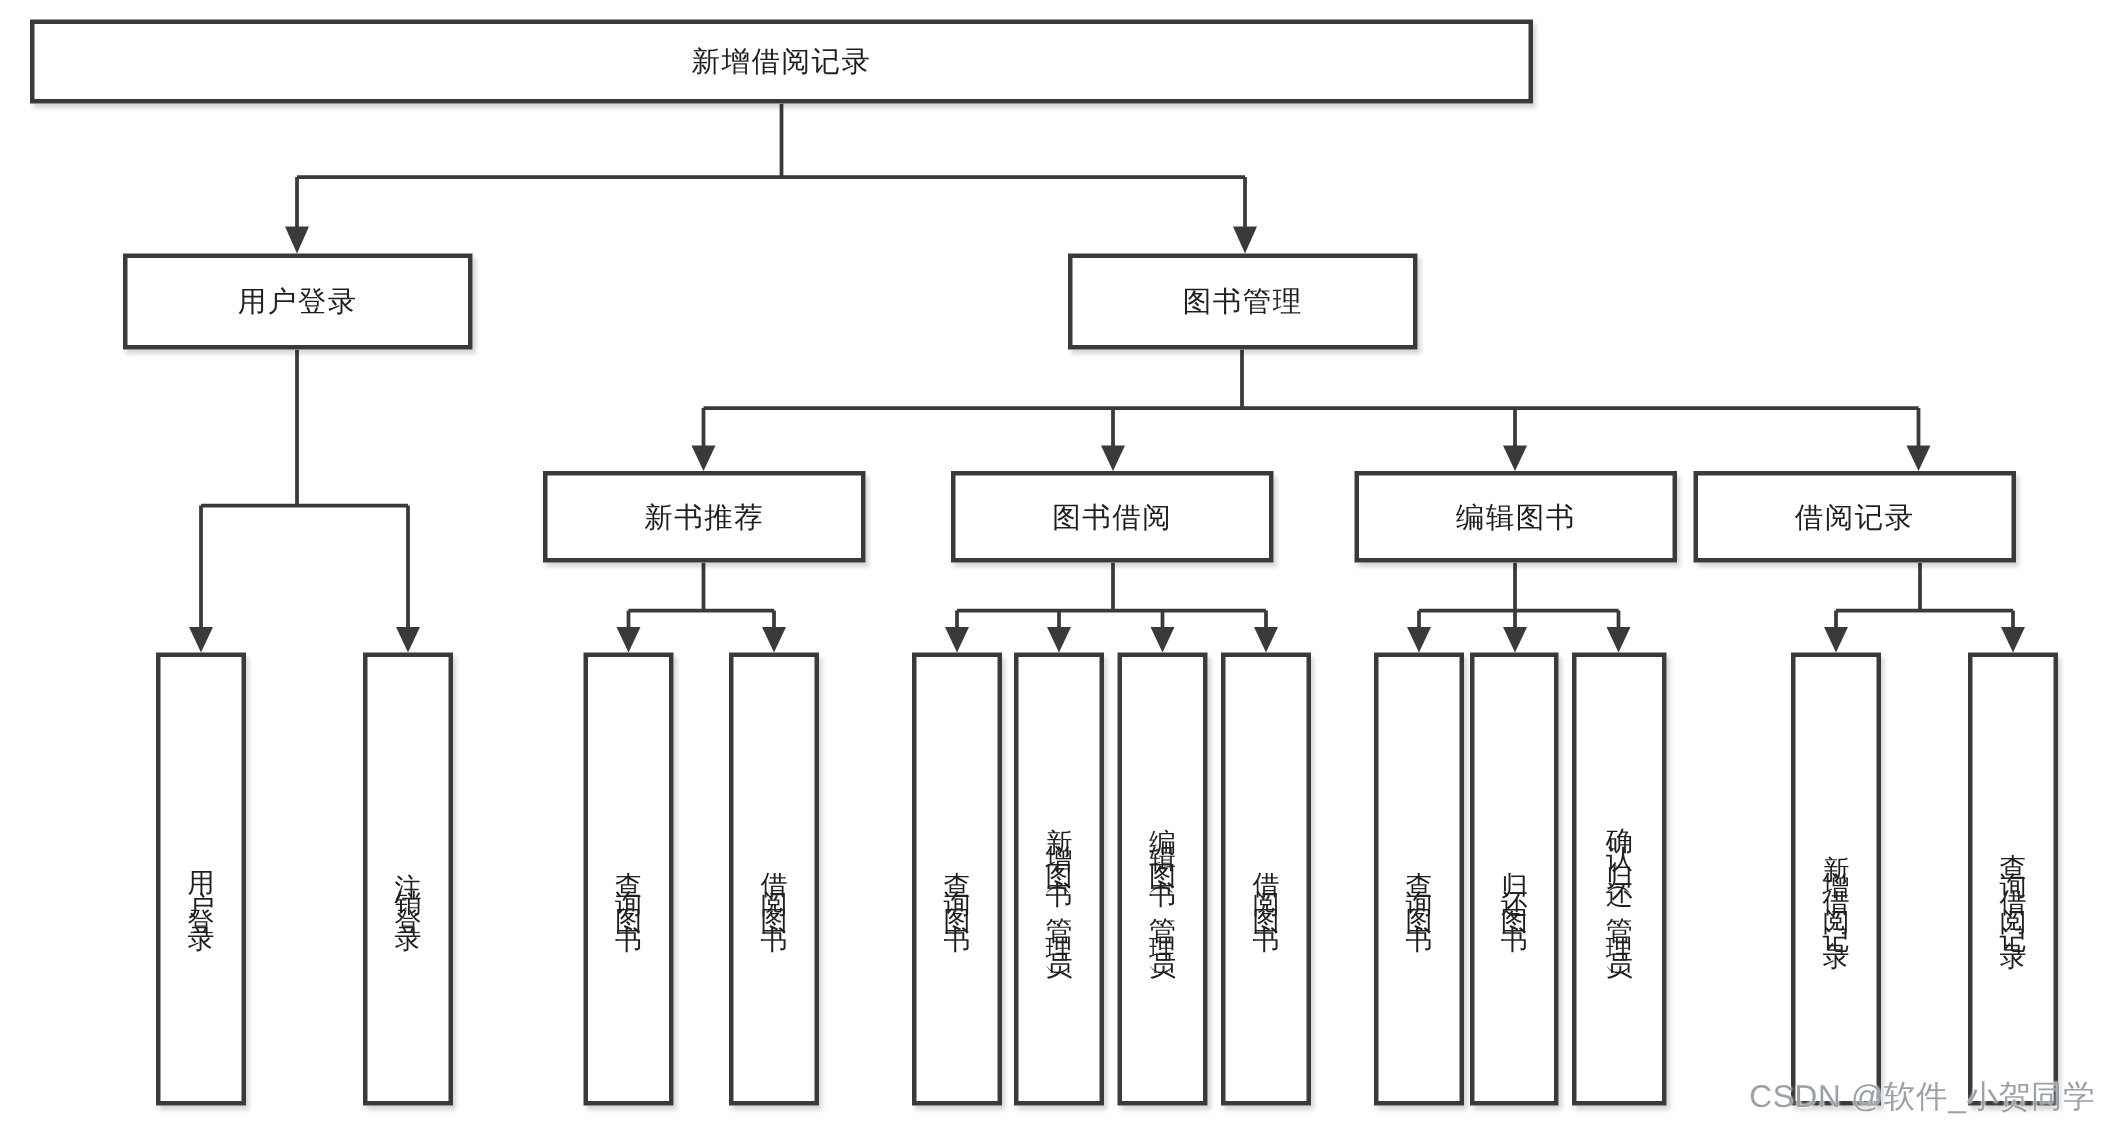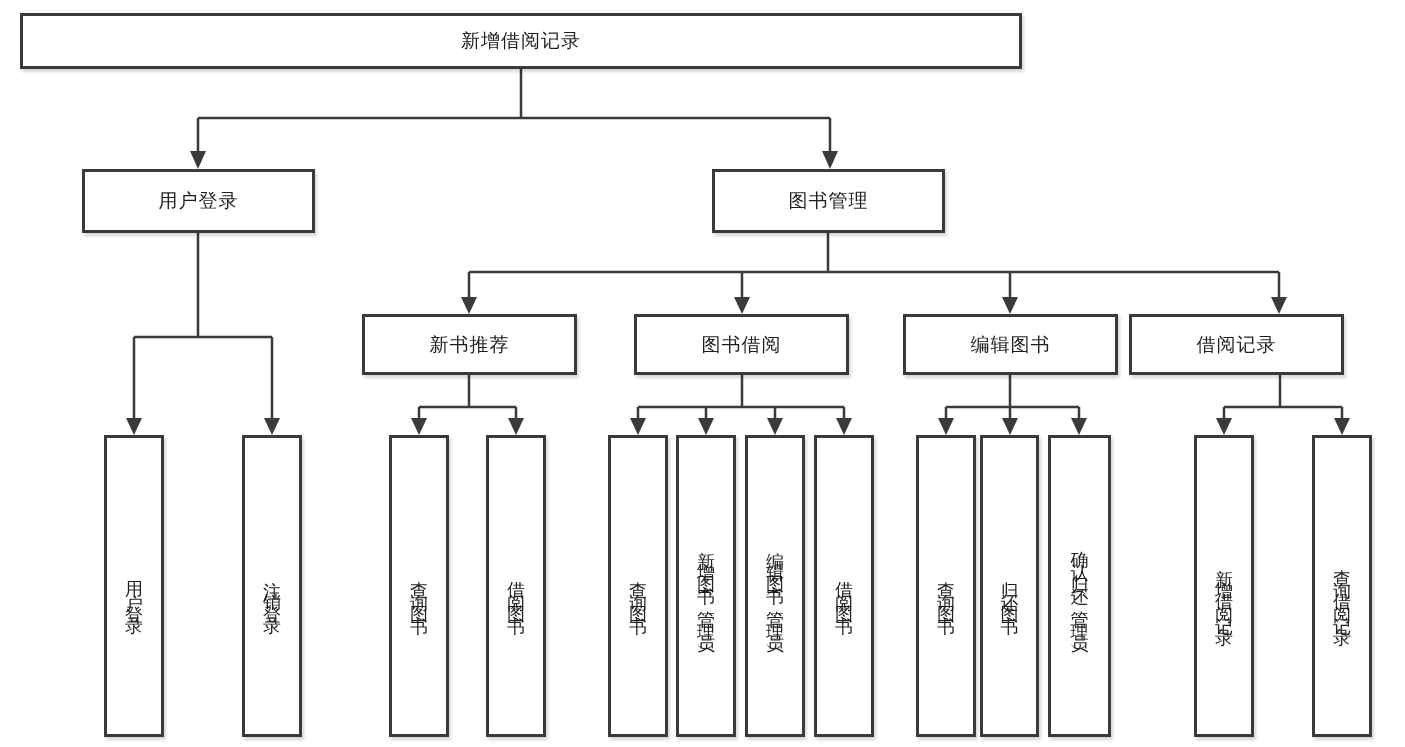--- a/index.html
+++ b/index.html
@@ -140,14 +140,15 @@
     <span class="vtext">确认归还（管理员）</span>
   </div>
 
   <div class="node v-node" style="left:1194px; top:435px; width:60px; height:302px;">
     <span class="vtext">新增借阅记录</span>
   </div>
   <div class="node v-node" style="left:1312px; top:435px; width:60px; height:302px;">
     <span class="vtext">查询借阅记录</span>
   </div>
 
+  <div class="watermark">CSDN @软件_小贺同学</div>
 
 </div>
 
 </body></html>

